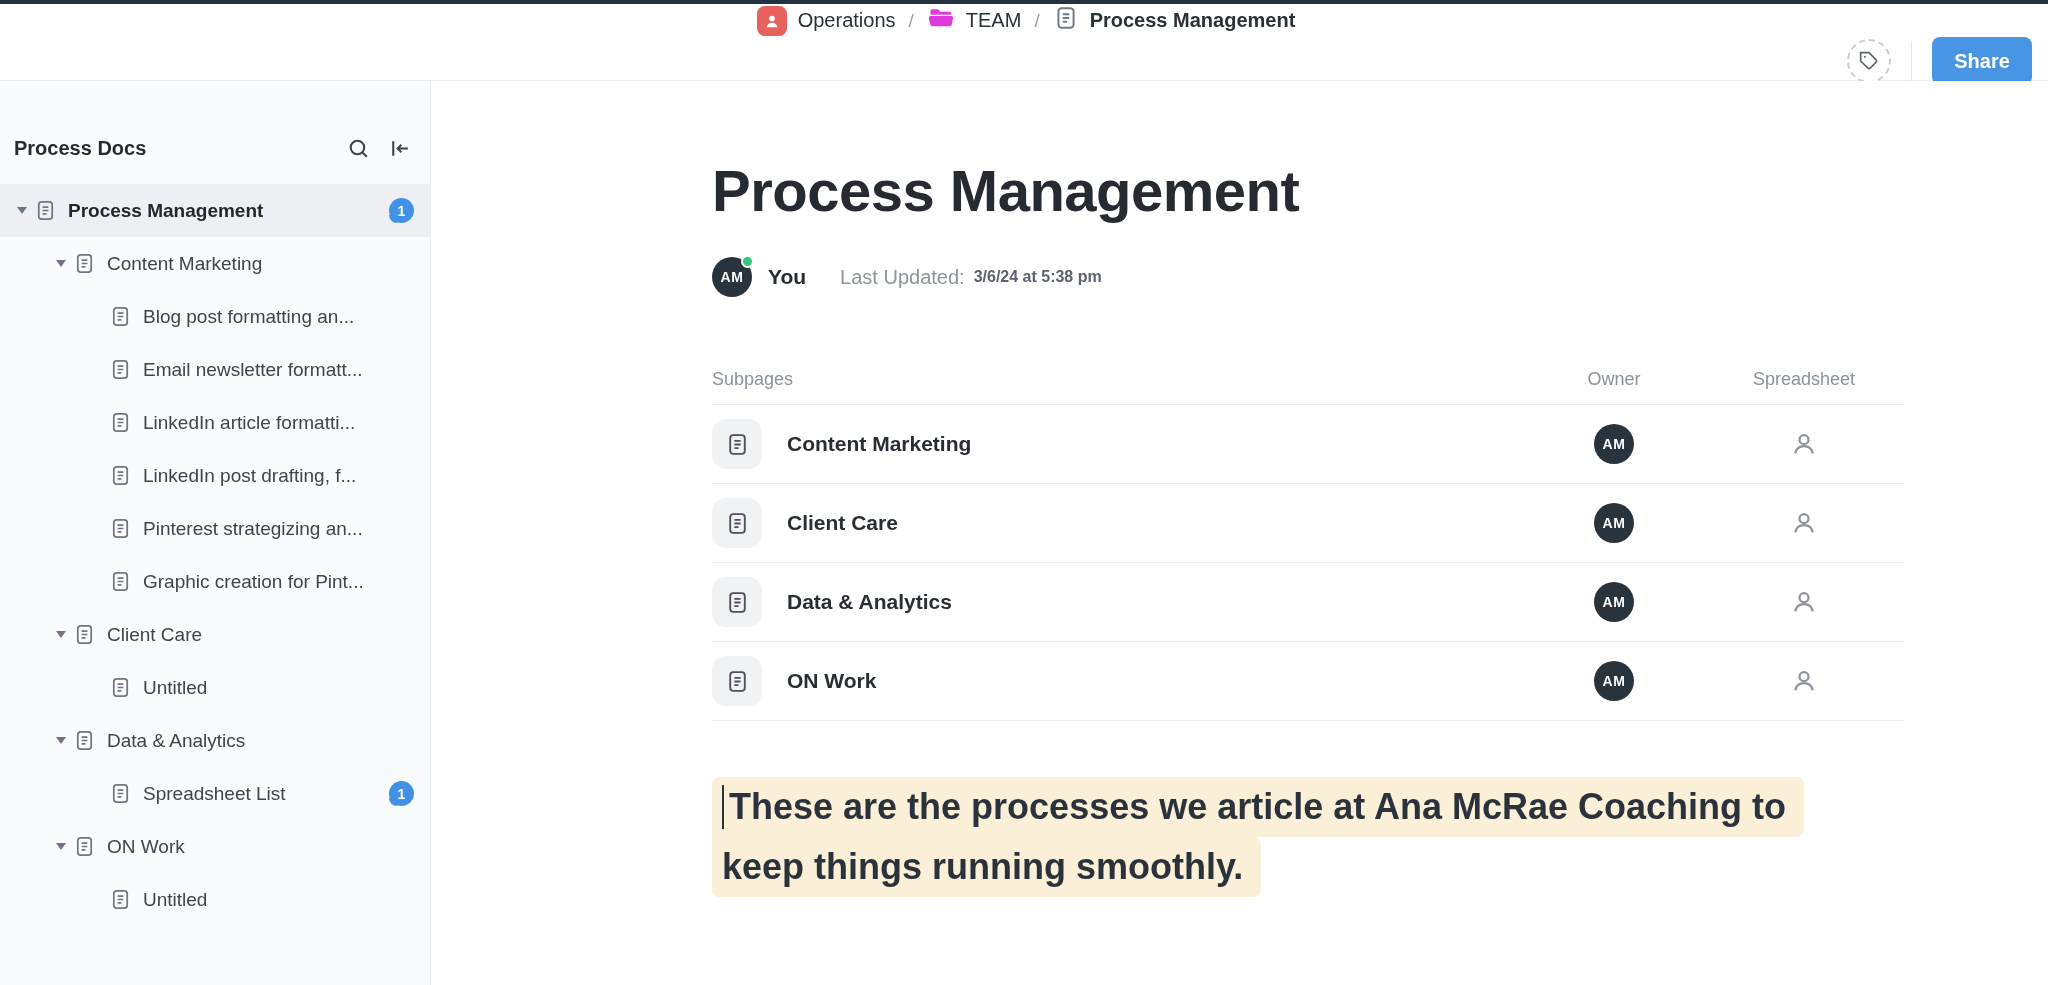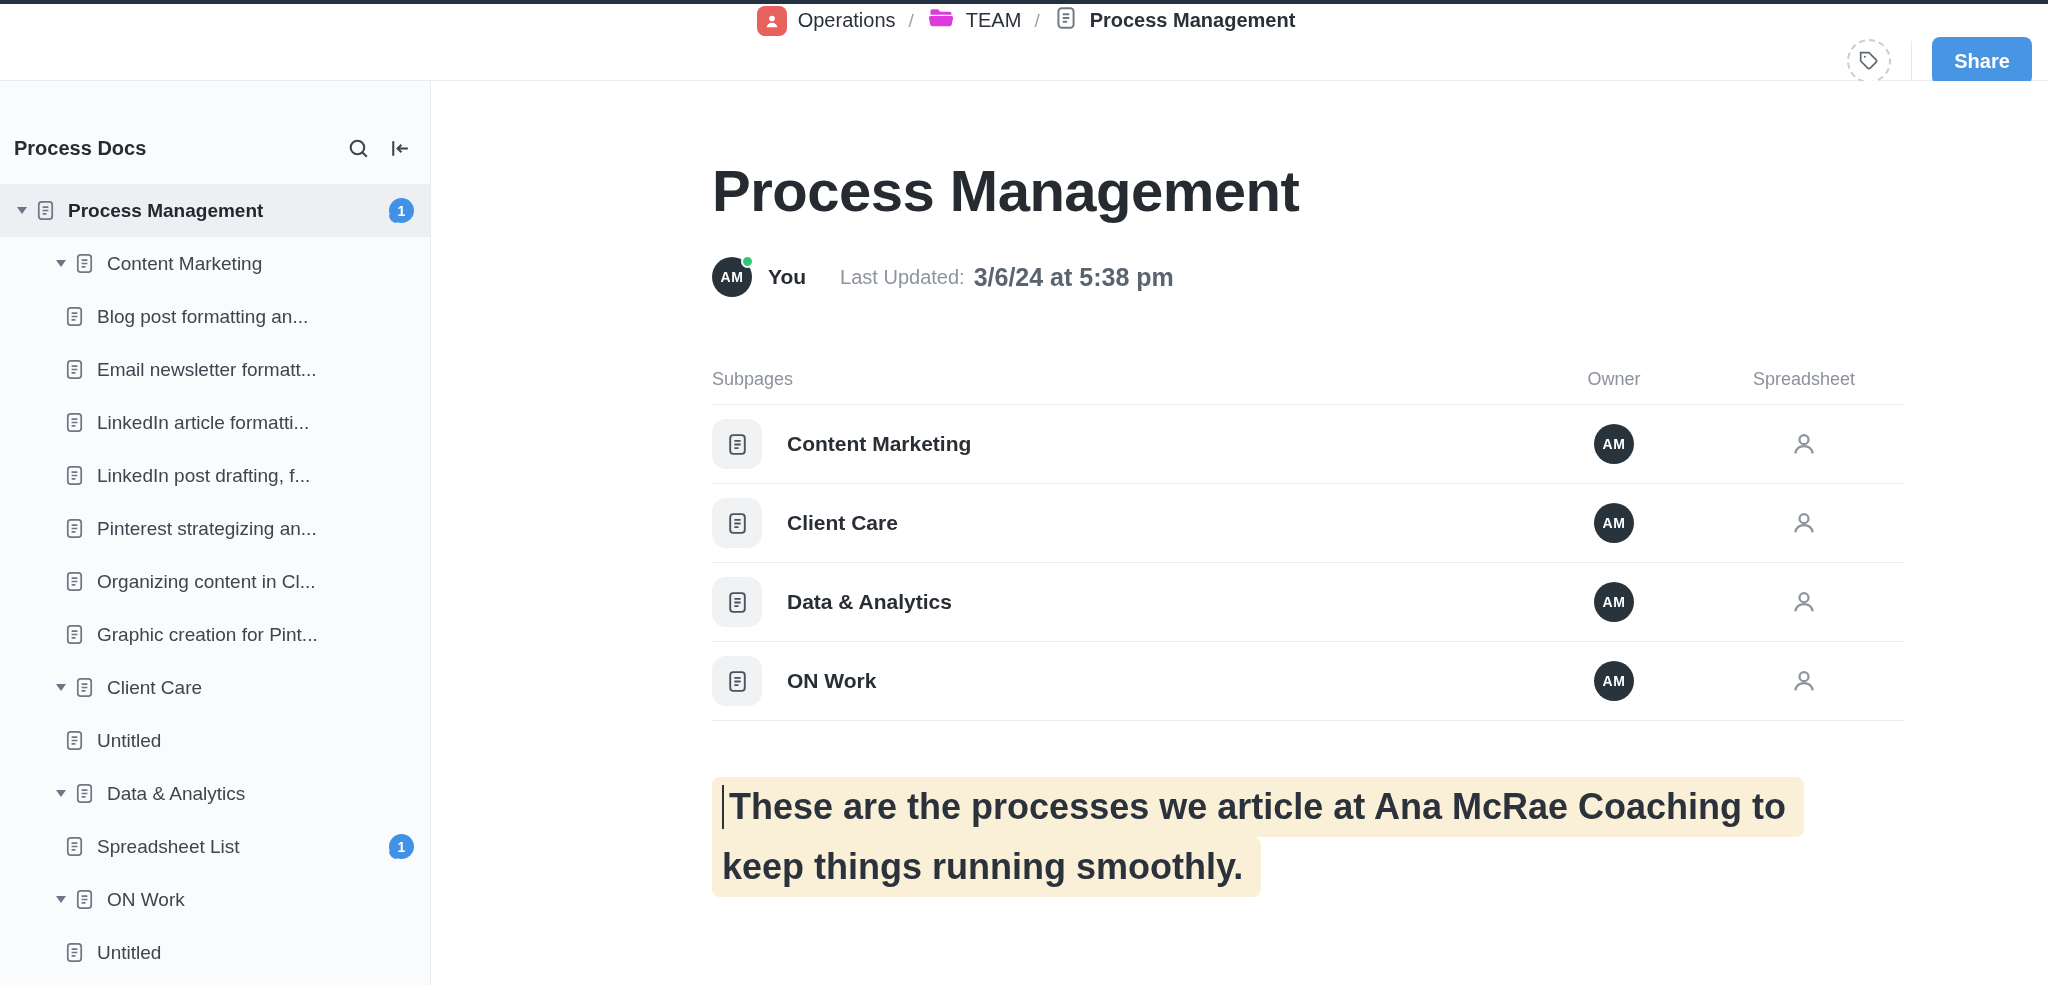--- a/index.html
+++ b/index.html
@@ -35,21 +35,21 @@
   .sb-header { display:flex; align-items:center; padding:40px 18px 0 14px; height:94px; }
   .sb-title { flex:1; font-size:20px; font-weight:600; color:#262c33; }
   .sb-icons { display:flex; align-items:center; gap:16px; }
   .sb-icons svg { width:25px; height:25px; stroke:#3d454f; cursor:pointer; }
   .tree { margin-top:9px; }
   .tree-row { height:53px; display:flex; align-items:center; position:relative;
     font-size:19px; color:#3e454e; cursor:pointer; white-space:nowrap; }
   .tree-row.selected { background:#edeff2; color:#23282f; font-weight:600; }
   .tree-row.lvl0 { padding-left:12px; }
   .tree-row.lvl1 { padding-left:51px; }
-  .tree-row.lvl2 { padding-left:61px; }
+  .tree-row.lvl2 { padding-left:107px; }
   .caret { width:20px; display:flex; justify-content:center; align-items:center; }
   .caret::before { content:''; width:0; height:0; border-left:5.5px solid transparent;
     border-right:5.5px solid transparent; border-top:7px solid #6d7684; }
   .tree-ic { width:24px; display:flex; margin-left:2px; }
   .tree-ic svg { width:23px; height:23px; stroke:#6e7783; }
   .tree-label { margin-left:10px; overflow:hidden; text-overflow:ellipsis; max-width:265px; }
   .badge { position:absolute; right:16px; top:14px; width:25px; height:25px;
     background:#4191e6; color:#fff; border-radius:50%; font-size:14px; font-weight:600;
     display:flex; align-items:center; justify-content:center; }
   .badge::after { content:''; position:absolute; left:0; bottom:0; width:8px; height:8px;
@@ -69,21 +69,21 @@
     letter-spacing:-0.5px; }
 
   .meta { margin-top:33px; display:flex; align-items:center; }
   .avatar { position:relative; width:40px; height:40px; border-radius:50%; background:#29333c;
     color:#fff; font-size:14px; font-weight:600; display:flex; align-items:center;
     justify-content:center; letter-spacing:.5px; }
   .online-dot { position:absolute; top:-2px; right:-2px; width:13px; height:13px;
     background:#30c878; border:2.5px solid #fff; border-radius:50%; }
   .meta-you { margin-left:16px; font-size:21px; font-weight:700; color:#262b31; }
   .meta-upd { margin-left:34px; font-size:20px; color:#8d949e; }
-  .meta-date { margin-left:9px; font-size:25px; font-weight:600; color:#5a6370;text-align:center; }
+  .meta-date { margin-left:9px; font-size:16px; font-weight:600; color:#5a6370;text-align:center; }
 
   .subpages { margin-top:58px; }
   .thead, .trow { display:grid; grid-template-columns:1fr 180px 200px; align-items:center; }
   .thead { height:50px; font-size:18px; color:#8b929c; border-bottom:1px solid #e9ebee; }
   .th-center { text-align:center; }
   .trow { height:79px; border-bottom:1px solid #e9ebee; cursor:pointer; }
   .row-name { display:flex; align-items:center; gap:25px; }
   .chip { width:50px; height:50px; border-radius:14px; background:#f1f2f4;
     display:flex; align-items:center; justify-content:center; }
   .chip svg { width:25px; height:25px; stroke:#4a525d; }
@@ -231,29 +231,20 @@
         </span>
         <span class="tree-label">Pinterest strategizing an...</span>
       </div>
       <div class="tree-row lvl2">
         <span class="tree-ic">
           <svg viewBox="0 0 24 24" fill="none" stroke-width="1.8">
             <rect x="5" y="3" width="14" height="18" rx="3"></rect>
             <path d="M9 8.5h6M9 12h6M9 15.5h4"></path>
           </svg>
         </span>
-        <span class="tree-label">Organizing content in Cl...</span>
-      </div>
-      <div class="tree-row lvl2">
-        <span class="tree-ic">
-          <svg viewBox="0 0 24 24" fill="none" stroke-width="1.8">
-            <rect x="5" y="3" width="14" height="18" rx="3"></rect>
-            <path d="M9 8.5h6M9 12h6M9 15.5h4"></path>
-          </svg>
-        </span>
         <span class="tree-label">Graphic creation for Pint...</span>
       </div>
       <div class="tree-row lvl1">
         <span class="caret"></span>
         <span class="tree-ic">
           <svg viewBox="0 0 24 24" fill="none" stroke-width="1.8">
             <rect x="5" y="3" width="14" height="18" rx="3"></rect>
             <path d="M9 8.5h6M9 12h6M9 15.5h4"></path>
           </svg>
         </span>

